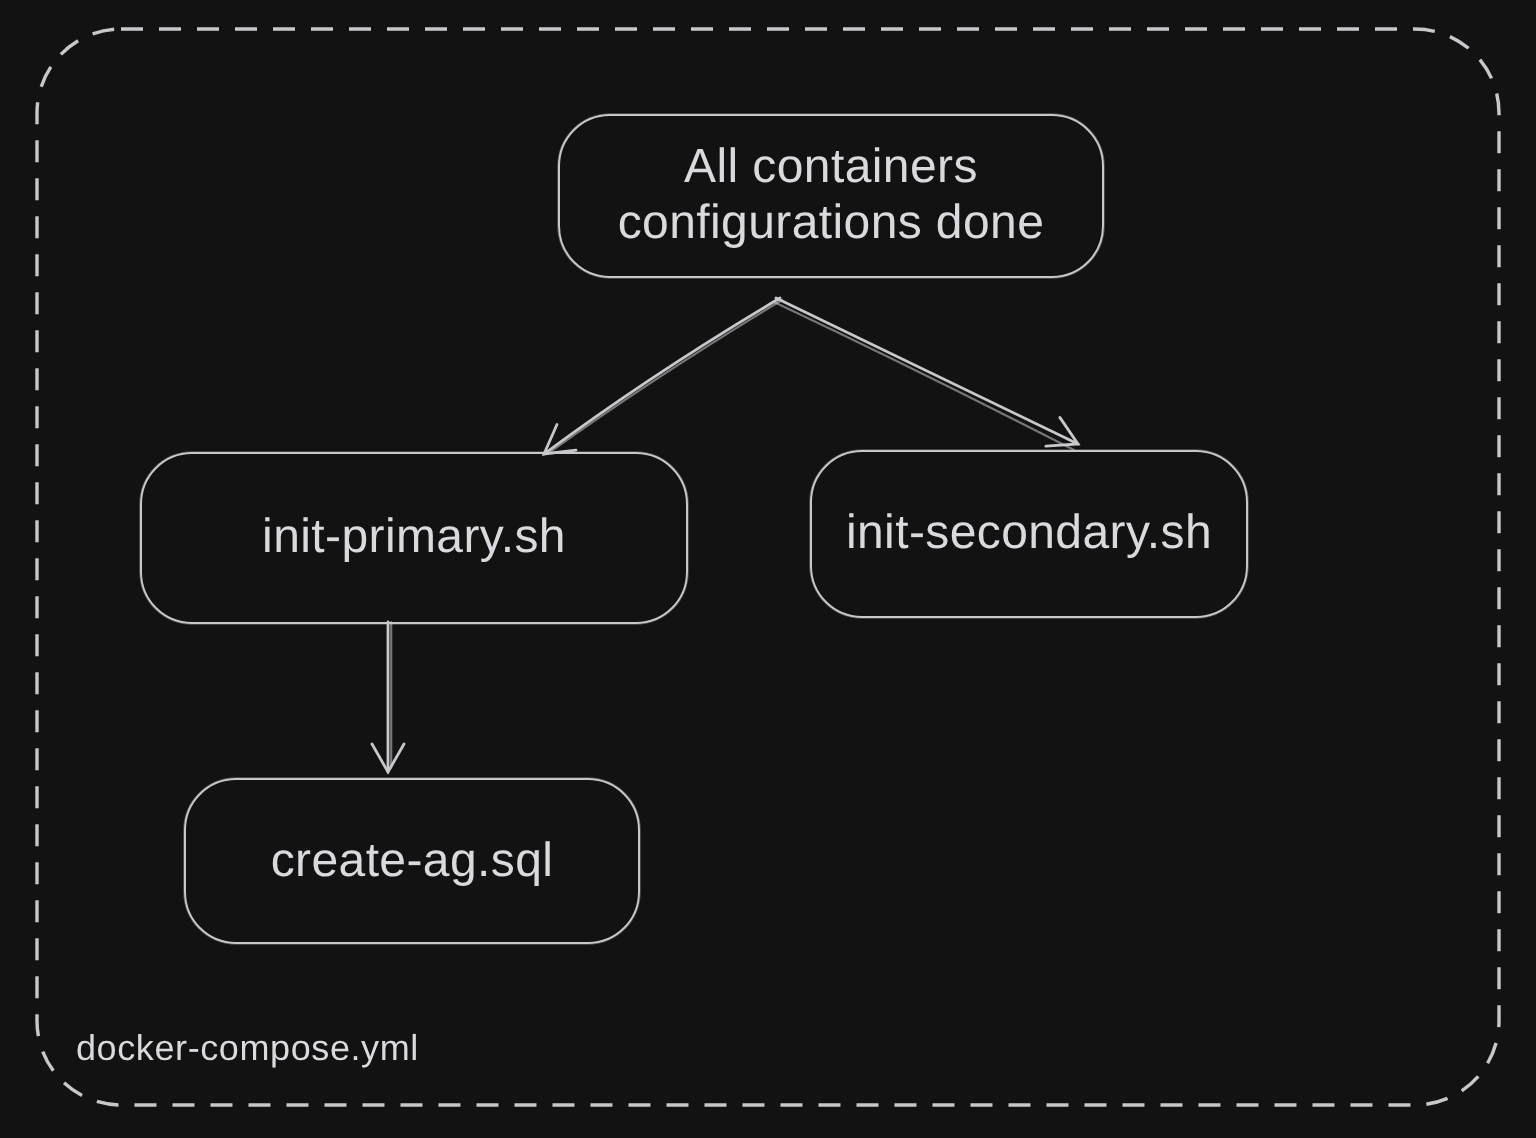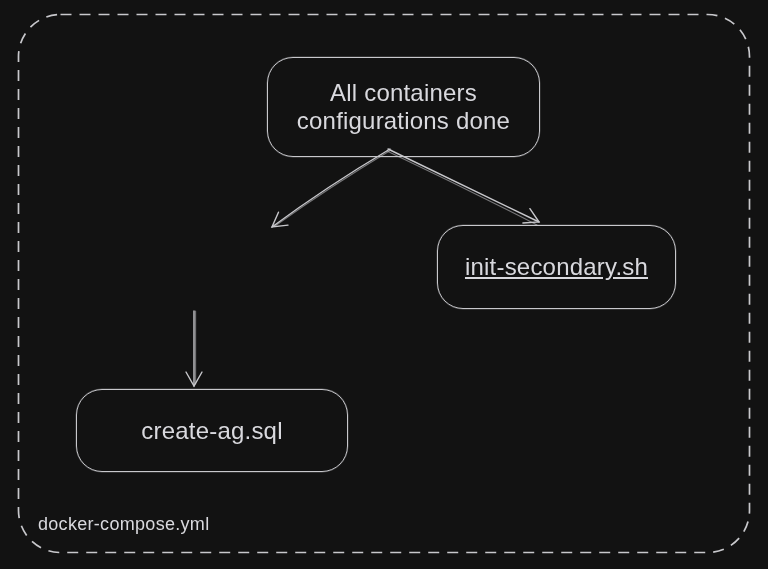--- a/index.html
+++ b/index.html
@@ -27,24 +27,24 @@
     color:var(--text);
     font-size:24px;
     line-height:1.16;
     text-align:center;
     letter-spacing:.2px;
     box-sizing:border-box;
     background:transparent;
     box-shadow:0 0 0 .4px rgba(200,200,204,.35);
   }
   .node span{white-space:pre-line;}
-  #node-root   {left:267px;top:57px; width:273px;height:100px;}
+  #node-root   {left:279px;top:57px; width:273px;height:82px;}
   #node-primary{left:70px; top:226px;width:274px;height:86px;}
-  #node-second {left:437px;top:225px;width:239px;height:84px;text-decoration:underline;}
-  #node-create {left:76px; top:389px;width:272px;height:83px;}
+  #node-second {left:405px;top:225px;width:219px;height:84px;}
+  #node-create {left:92px; top:389px;width:228px;height:83px;}
   .frame-label{
     position:absolute;
     left:38px;top:514px;
     color:var(--text);
     font-size:18px;
     letter-spacing:.3px;
   }
   .edge{stroke:var(--stroke);stroke-width:1.4;fill:none;stroke-linecap:round;}
   .edge-ghost{stroke:var(--stroke);stroke-width:1.1;fill:none;opacity:.55;stroke-linecap:round;}
   .frame-rect{stroke:var(--stroke);stroke-width:1.7;fill:none;stroke-dasharray:11 8;}
@@ -77,20 +77,23 @@
       <path class="edge-ghost" d="M195.6 311 L195.6 384"></path>
       <path class="edge" d="M194 311 L194 386" marker-end="url(#arrowhead)"></path>
     </g>
   </svg>
 
   <div class="node" id="node-root">
     <span>All containers
 configurations done</span>
   </div>
 
+  <div class="node" id="node-primary">
+    <span>init-primary.sh</span>
+  </div>
 
   <div class="node" id="node-second">
     <span>init-secondary.sh</span>
   </div>
 
   <div class="node" id="node-create">
     <span>create-ag.sql</span>
   </div>
 
   <div class="frame-label">docker-compose.yml</div>

